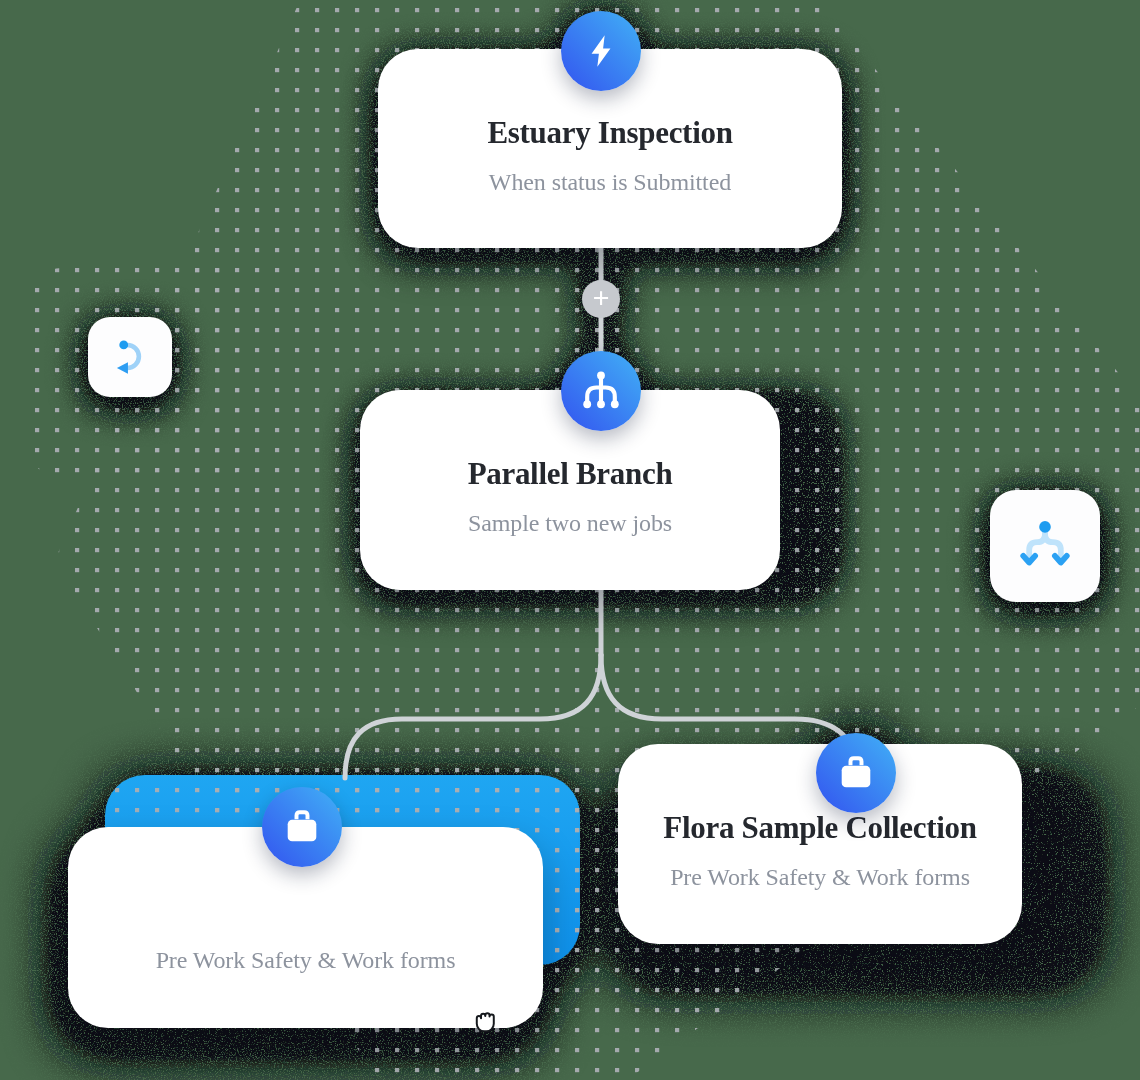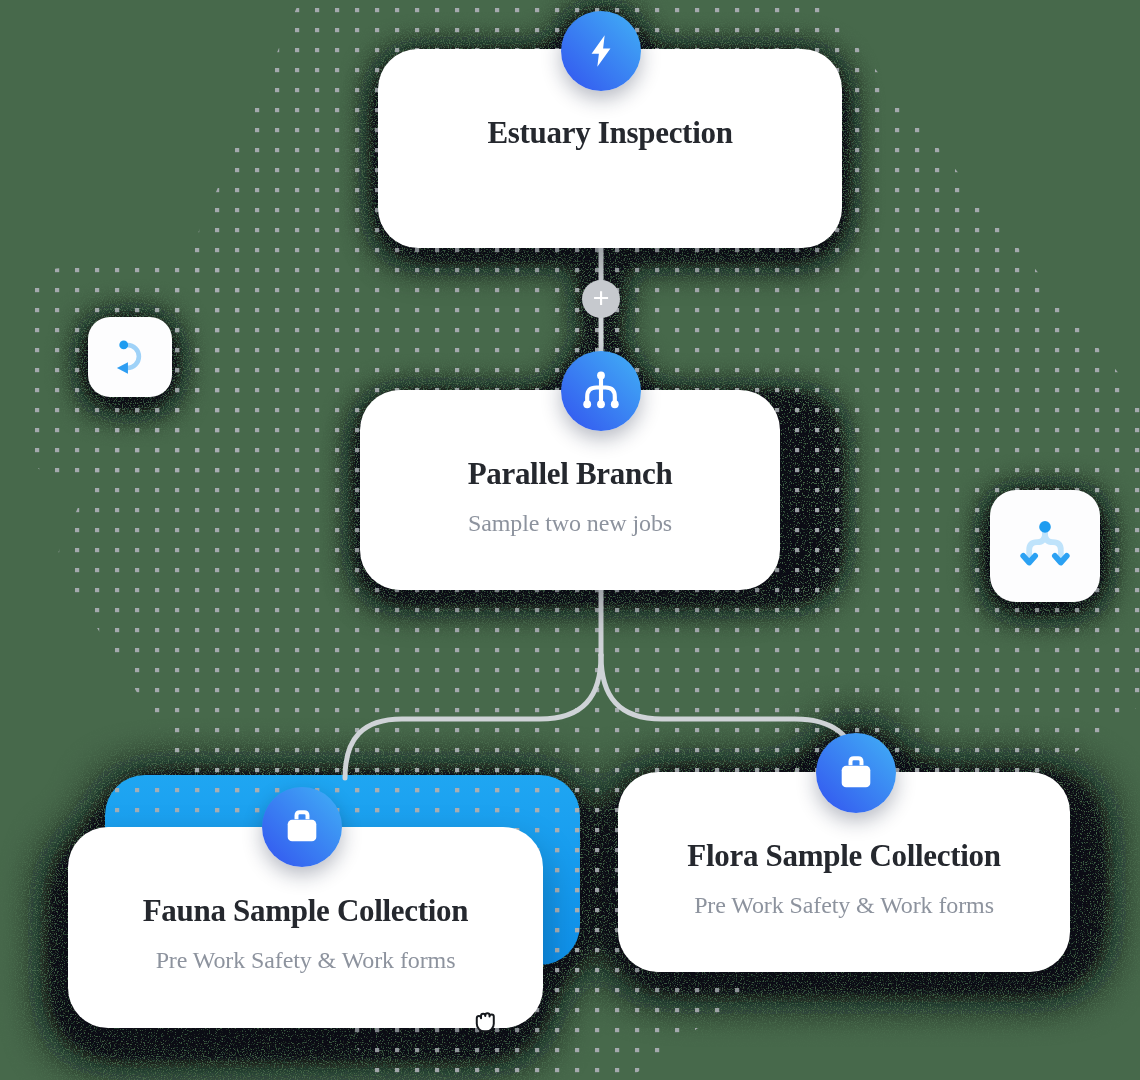--- a/index.html
+++ b/index.html
@@ -103,20 +103,21 @@
     <g fill="none" stroke="#cfd3d7" stroke-width="5" stroke-linecap="round">
       <path d="M601,248 L601,352"></path>
       <path d="M601,590 L601,655"></path>
       <path d="M601,655 C601,697 583,719 540,719 L402,719 C363,719 345,738 345,778"></path>
       <path d="M601,655 C601,697 619,719 662,719 L795,719 C834,719 853,738 853,758 L853,773"></path>
     </g>
   </svg>
 
   <div class="node-card" style="left:378px;top:49px;width:464px;height:199px;">
     <div class="node-title">Estuary Inspection</div>
+    <div class="node-sub">When status is Submitted</div>
   </div>
   <div class="badge" style="left:561px;top:11px;">
     <svg width="42" height="42" viewBox="-20 -20 40 40">
       <polygon points="3.5,-15 -9,2.5 -2,2.5 -3.5,15 9,-2.5 2,-2.5" fill="#ffffff"></polygon>
     </svg>
   </div>
 
   <div id="plus-btn">
     <span>+</span>
   </div>
@@ -135,31 +136,30 @@
       <g fill="#ffffff">
         <circle cx="0" cy="-13.5" r="3.4"></circle>
           <circle cx="-12" cy="11.5" r="3.4"></circle>
         <circle cx="0" cy="11.5" r="3.4"></circle>
           <circle cx="12" cy="11.5" r="3.4"></circle>
       </g>
     </svg>
   </div>
 
   <div class="node-card" style="left:68px;top:827px;width:475px;height:201px;">
-    <div class="node-title">Fauna Sample Collection</div>
     <div class="node-sub">Pre Work Safety &amp; Work forms</div>
   </div>
   <div class="badge" style="left:262px;top:787px;">
     <svg width="44" height="44" viewBox="-20 -20 40 40">
       <path d="M-5,-7 L-5,-10.5 Q-5,-13.5 -2,-13.5 L2,-13.5 Q5,-13.5 5,-10.5 L5,-7" stroke="#ffffff" stroke-width="3.6" fill="none"></path>
       <rect x="-13" y="-6.5" width="26" height="19.5" rx="4" fill="#ffffff"></rect>
     </svg>
   </div>
 
-  <div class="node-card" style="left:618px;top:772px;width:452px;height:200px;">
+  <div class="node-card" style="left:618px;top:744px;width:404px;height:200px;">
     <div class="node-title">Flora Sample Collection</div>
     <div class="node-sub">Pre Work Safety &amp; Work forms</div>
   </div>
   <div class="badge" style="left:816px;top:733px;">
     <svg width="44" height="44" viewBox="-20 -20 40 40">
       <path d="M-5,-7 L-5,-10.5 Q-5,-13.5 -2,-13.5 L2,-13.5 Q5,-13.5 5,-10.5 L5,-7" stroke="#ffffff" stroke-width="3.6" fill="none"></path>
       <rect x="-13" y="-6.5" width="26" height="19.5" rx="4" fill="#ffffff"></rect>
     </svg>
   </div>
 

